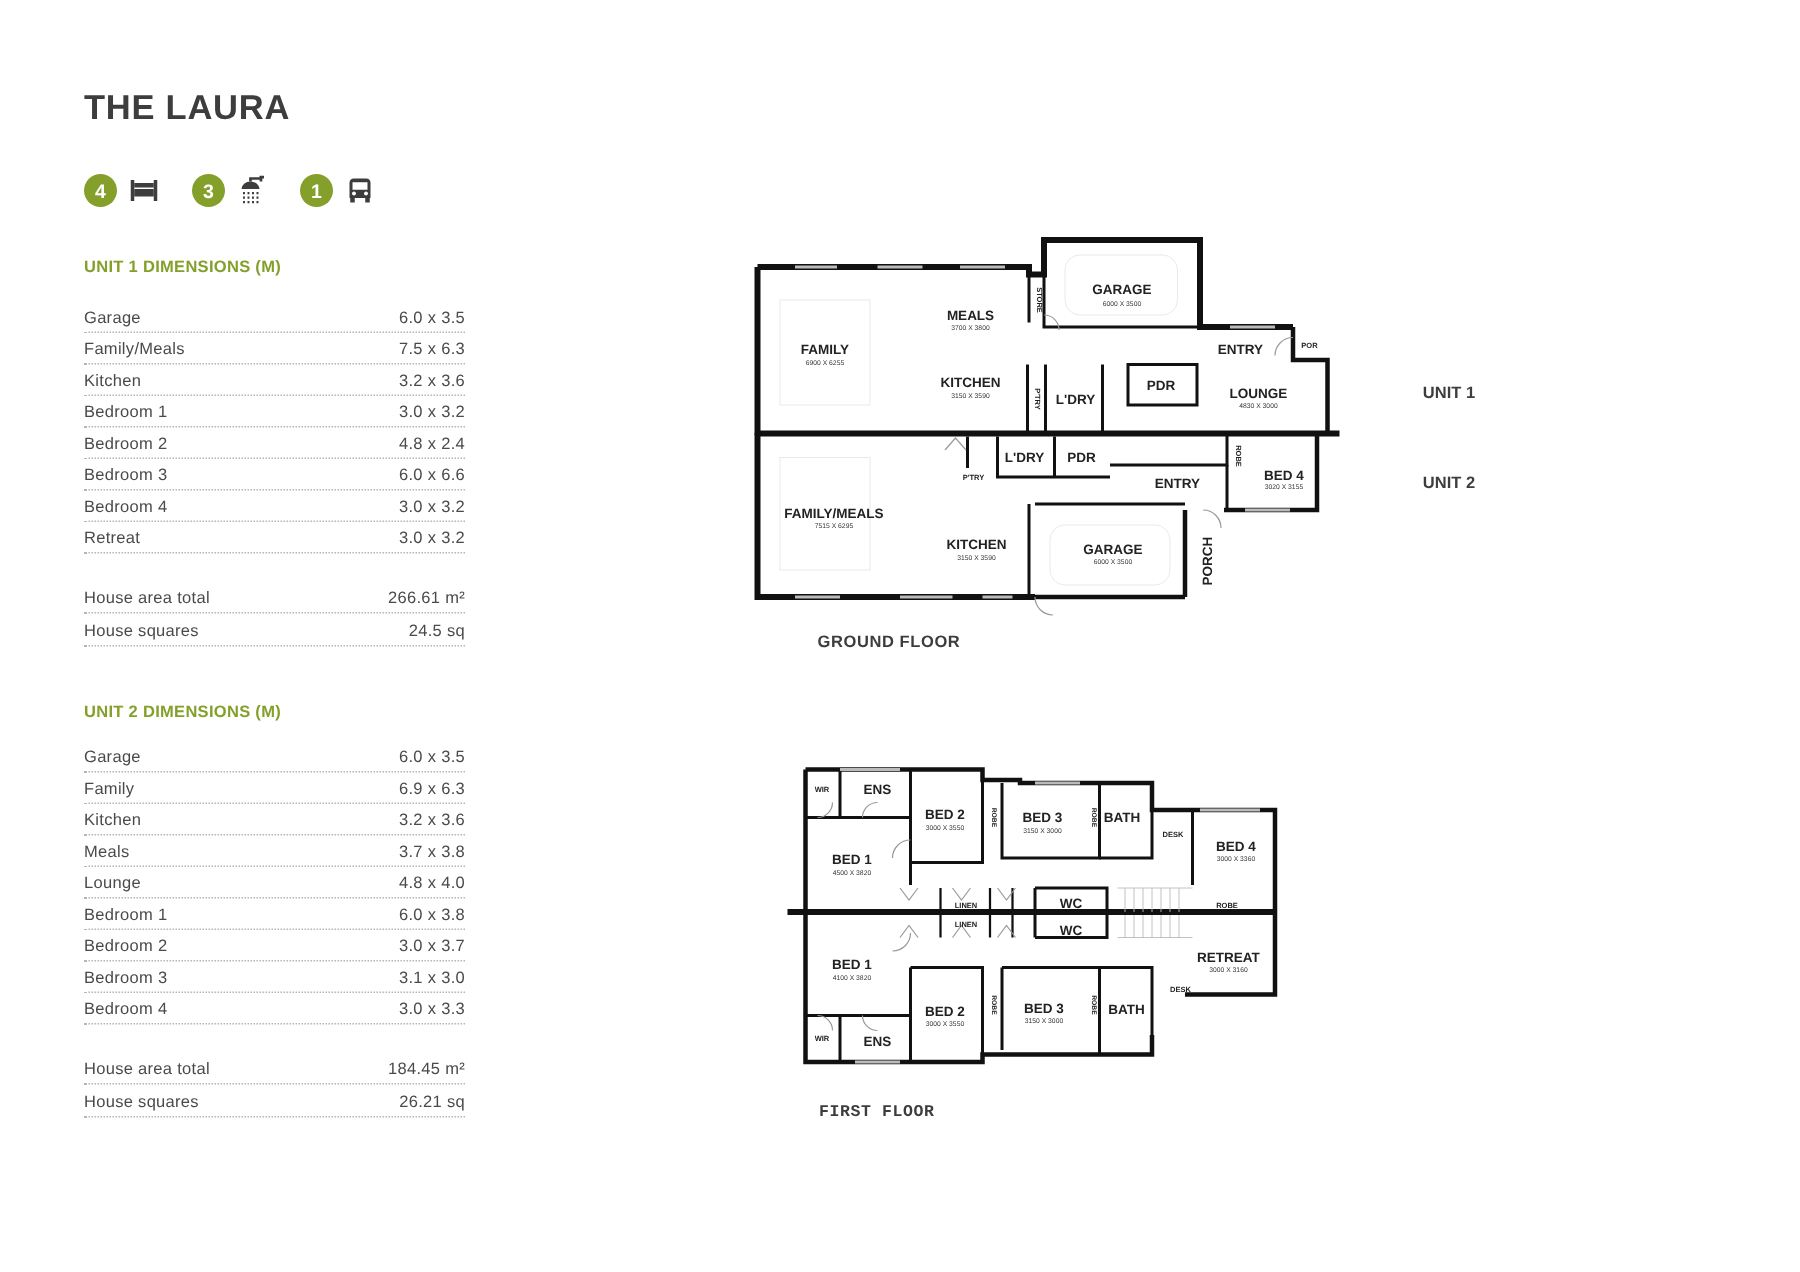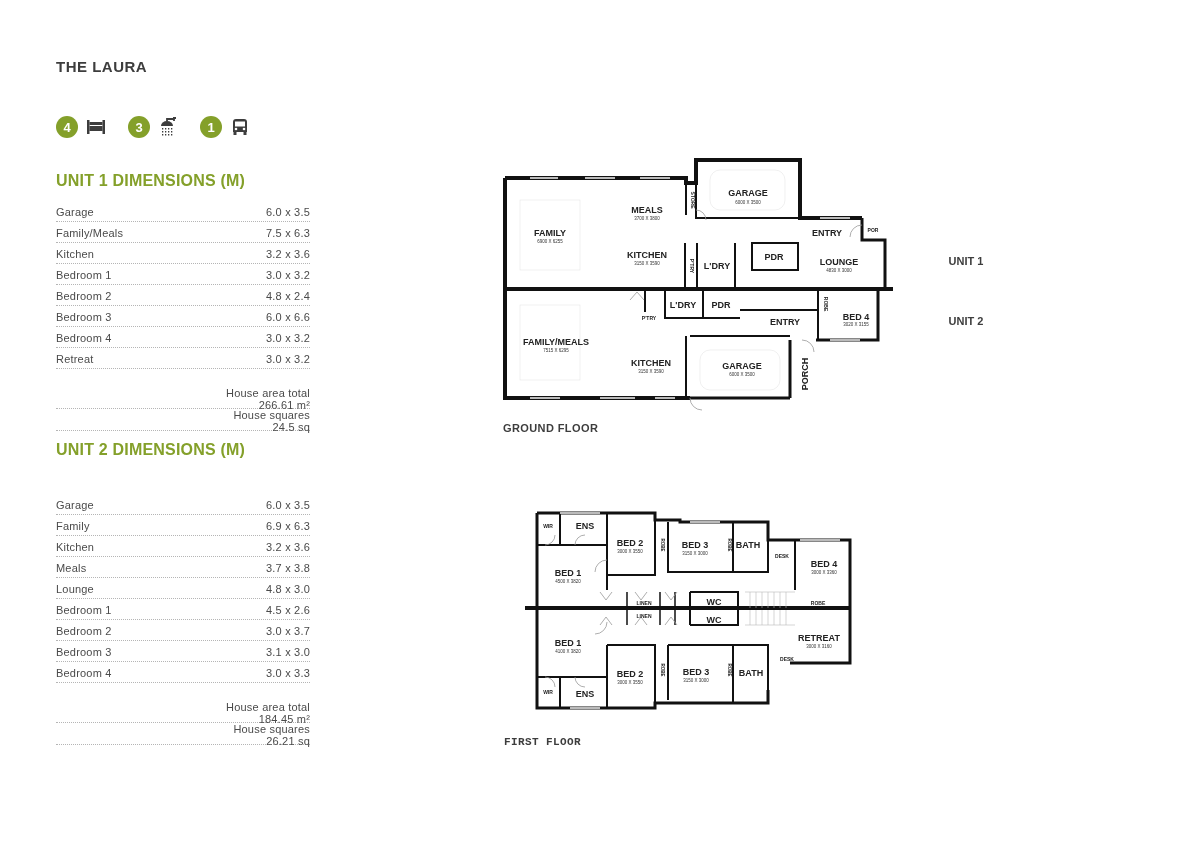--- a/index.html
+++ b/index.html
@@ -1,35 +1,35 @@
 <!DOCTYPE html>
 <html><head>
 <meta charset="utf-8">
 <style>
   * { box-sizing: border-box; margin: 0; padding: 0; }
   html, body { width: 1200px; height: 848px; background: #ffffff; overflow: hidden; }
   body { position: relative; font-family: "Liberation Sans", "DejaVu Sans", sans-serif; color: #3c3c3c; }
 
-  .title { position: absolute; left: 56px; top: 58px; font-size: 15px; font-weight: bold; letter-spacing: 0.5px; color: #3d3d3d; }
+  .title { position: absolute; left: 56px; top: 58px; font-size: 23px; font-weight: bold; letter-spacing: 0.5px; color: #3d3d3d; }
 
   .features { position: absolute; left: 56px; top: 116px; display: flex; align-items: center; }
   .feature { display: flex; align-items: center; margin-right: 22px; }
   .badge { width: 22px; height: 22px; border-radius: 50%; background: #84a02a; color: #fff; font-size: 13px; font-weight: bold; display: flex; align-items: center; justify-content: center; }
   .feat-icon { margin-left: 8px; width: 20px; height: 20px; display: flex; align-items: center; justify-content: center; }
 
-  .section-heading { position: absolute; left: 56px; font-size: 16px; font-weight: bold; color: #84a02a; letter-spacing: 0.2px; }
+  .section-heading { position: absolute; left: 56px; font-size: 11px; font-weight: bold; color: #84a02a; letter-spacing: 0.2px; }
 
   .dim-table { position: absolute; left: 56px; width: 254px; }
   .dim-row { display: flex; justify-content: space-between; align-items: flex-end; height: 21px; padding-bottom: 3px; border-bottom: 1px dotted #b5b5b5; font-size: 11px; color: #4a4a4a; }
   .dim-row .label { letter-spacing: 0.2px; }
   .dim-row .value { letter-spacing: 0.2px; }
   .dim-gap { height: 18px; }
-  .dim-row.total { height: 22px; flex-direction: column; }
-
-  .plan-label { position: absolute; font-size: 11px; font-weight: bold; color: #3d3d3d; letter-spacing: 0.4px; }
+  .dim-row.total { height: 22px; }
+
+  .plan-label { position: absolute; font-size: 11px; font-weight: bold; color: #3d3d3d; letter-spacing: 0.4px; margin-left: 42px; }
 
   svg.plan { position: absolute; }
   .rl { font-family: "Liberation Sans", sans-serif; font-weight: bold; fill: #222; text-anchor: middle; }
   .rd { font-family: "Liberation Sans", sans-serif; fill: #333; text-anchor: middle; }
 </style>
 </head>
 <body>
 
 <div class="title">THE LAURA</div>
 
@@ -122,45 +122,45 @@
   <div class="dim-row total">
       <span class="label">House area total</span>
       <span class="value">266.61 m²</span>
     </div>
   <div class="dim-row total">
       <span class="label">House squares</span>
       <span class="value">24.5 sq</span>
     </div>
 </div>
 
-<div class="section-heading" style="top:441px;">UNIT 2 DIMENSIONS (M)</div>
+<div class="section-heading" style="top:469px;">UNIT 2 DIMENSIONS (M)</div>
 <div class="dim-table" style="top:494px;">
   <div class="dim-row">
       <span class="label">Garage</span>
       <span class="value">6.0 x 3.5</span>
     </div>
   <div class="dim-row">
       <span class="label">Family</span>
       <span class="value">6.9 x 6.3</span>
     </div>
   <div class="dim-row">
       <span class="label">Kitchen</span>
       <span class="value">3.2 x 3.6</span>
     </div>
   <div class="dim-row">
       <span class="label">Meals</span>
       <span class="value">3.7 x 3.8</span>
     </div>
   <div class="dim-row">
       <span class="label">Lounge</span>
-      <span class="value">4.8 x 3.0</span>
+      <span class="value">4.8 x 4.0</span>
     </div>
   <div class="dim-row">
       <span class="label">Bedroom 1</span>
-      <span class="value">4.5 x 2.6</span>
+      <span class="value">6.0 x 3.8</span>
     </div>
   <div class="dim-row">
       <span class="label">Bedroom 2</span>
       <span class="value">3.0 x 3.7</span>
     </div>
   <div class="dim-row">
       <span class="label">Bedroom 3</span>
       <span class="value">3.1 x 3.0</span>
     </div>
   <div class="dim-row">

